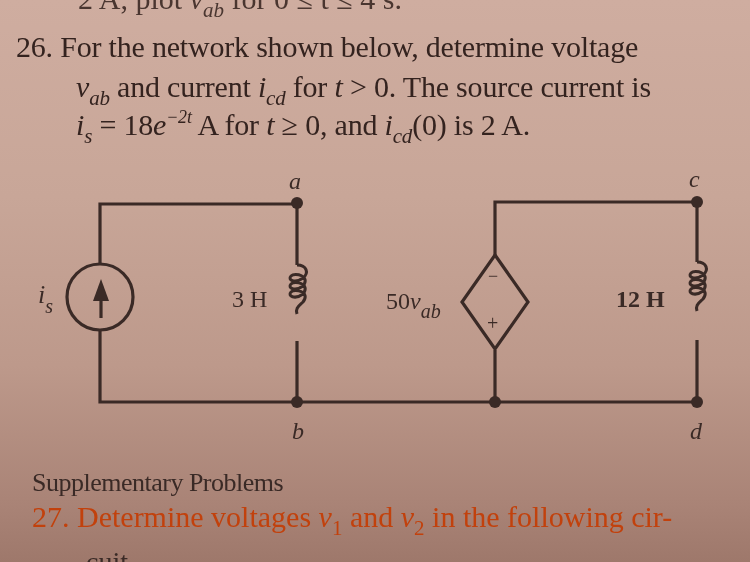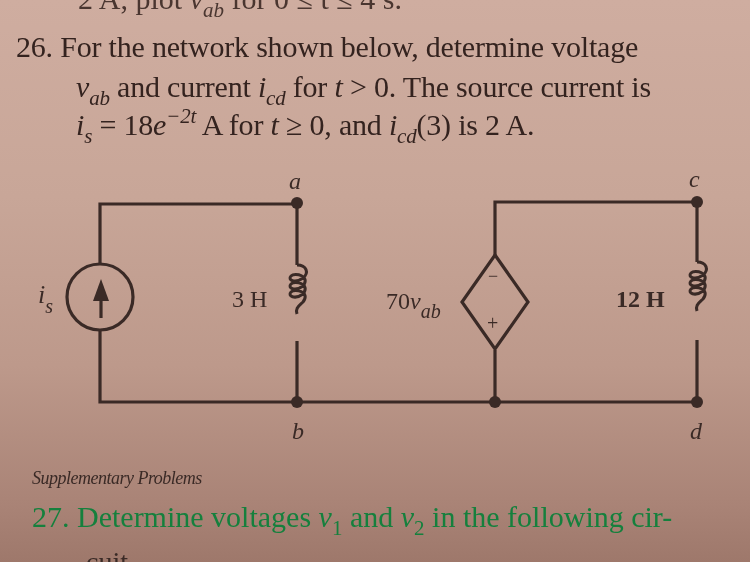--- a/index.html
+++ b/index.html
@@ -11,44 +11,44 @@
   }
   .page { position: absolute; inset: 0; }
   .txt { position: absolute; white-space: nowrap; }
   .top-cut { left: 78px; top: -18px; font-size: 30px; color: #4a3630; }
   .line { font-size: 30px; color: #34231f; letter-spacing: -0.2px; }
   .l1 { left: 16px; top: 30px; }
   .l2 { left: 76px; top: 70px; }
   .l3 { left: 76px; top: 108px; }
   i { font-style: italic; }
   sub { font-size: 21px; vertical-align: -8px; line-height: 0; }
-  sup { font-size: 21px; vertical-align: 12px; line-height: 0; }
-  .supp { left: 32px; top: 468px; font-size: 18px; font-style: italic; color: #3a2a26; letter-spacing: -0.5px; }
-  .l27 { left: 32px; top: 500px; font-size: 30px; color: #15803d; }
+  sup { font-size: 18px; vertical-align: 12px; line-height: 0; }
+  .supp { left: 32px; top: 468px; font-size: 26px; color: #3a2a26; letter-spacing: -0.5px; }
+  .l27 { left: 32px; top: 500px; font-size: 30px; color: #c2410c; }
   .l28 { left: 86px; top: 546px; font-size: 28px; color: #3a2a26; }
   svg.circuit { position: absolute; left: 0; top: 0; }
   .lbl { position: absolute; font-size: 24px; color: #3a2a26; white-space: nowrap; }
 </style>
 </head>
 <body>
 
 <div class="page">
 
   <div class="txt top-cut">
     <span>2 A, plot </span><i>v</i><sub><i>ab</i></sub><span> for 0 ≤ t ≤ 4 s.</span>
   </div>
 
   <div class="txt line l1">
     <span>26.</span>
     <span>For the network shown below, determine voltage</span>
   </div>
 
   <div class="txt line l2"><i>v</i><sub><i>ab</i></sub><span> and current </span><i>i</i><sub><i>cd</i></sub><span> for </span><i>t</i><span> &gt; 0. The source current is</span></div>
 
-  <div class="txt line l3"><i>i</i><sub><i>s</i></sub><span> = 18</span><i>e</i><sup><i>−2t</i></sup><span> A for </span><i>t</i><span> ≥ 0, and </span><i>i</i><sub><i>cd</i></sub><span>(3) is 2 A.</span></div>
+  <div class="txt line l3"><i>i</i><sub><i>s</i></sub><span> = 18</span><i>e</i><sup><i>−2t</i></sup><span> A for </span><i>t</i><span> ≥ 0, and </span><i>i</i><sub><i>cd</i></sub><span>(0) is 2 A.</span></div>
 
   <svg class="circuit" width="750" height="562" viewBox="0 0 750 562">
     <g stroke="#3a2a26" stroke-width="3.2" fill="none" stroke-linejoin="miter">
 
       <path d="M100 264 V204 H297 V265"></path>
       <path d="M100 330 V402 H697"></path>
       <path d="M297 341 V402"></path>
 
       <circle cx="100" cy="297" r="33"></circle>
       <line x1="101" y1="318" x2="101" y2="290"></line>
@@ -74,21 +74,21 @@
 
   <div class="lbl" style="left:289px; top:168px; font-style:italic;">a</div>
   <div class="lbl" style="left:292px; top:418px; font-style:italic;">b</div>
   <div class="lbl" style="left:689px; top:166px; font-style:italic;">c</div>
   <div class="lbl" style="left:690px; top:418px; font-style:italic;">d</div>
 
   <div class="lbl" style="left:38px; top:280px; font-size:26px;"><i>i</i><sub style="font-size:20px; vertical-align:-10px;"><i>s</i></sub></div>
 
   <div class="lbl" style="left:232px; top:286px;">3 H</div>
 
-  <div class="lbl" style="left:386px; top:288px;"><span>70</span><i>v</i><sub style="font-size:20px; vertical-align:-9px;"><i>ab</i></sub></div>
+  <div class="lbl" style="left:386px; top:288px;"><span>50</span><i>v</i><sub style="font-size:20px; vertical-align:-9px;"><i>ab</i></sub></div>
   <div class="lbl" style="left:488px; top:266px; font-size:18px;">−</div>
   <div class="lbl" style="left:487px; top:312px; font-size:20px;">+</div>
 
   <div class="lbl" style="left:616px; top:286px;font-weight:bold;">12 H</div>
 
   <div class="txt supp">Supplementary Problems</div>
 
   <div class="txt l27"><span>27.</span> <span>Determine voltages </span><i>v</i><sub>1</sub><span> and </span><i>v</i><sub>2</sub><span> in the following cir-</span></div>
 
   <div class="txt l28">cuit</div>

